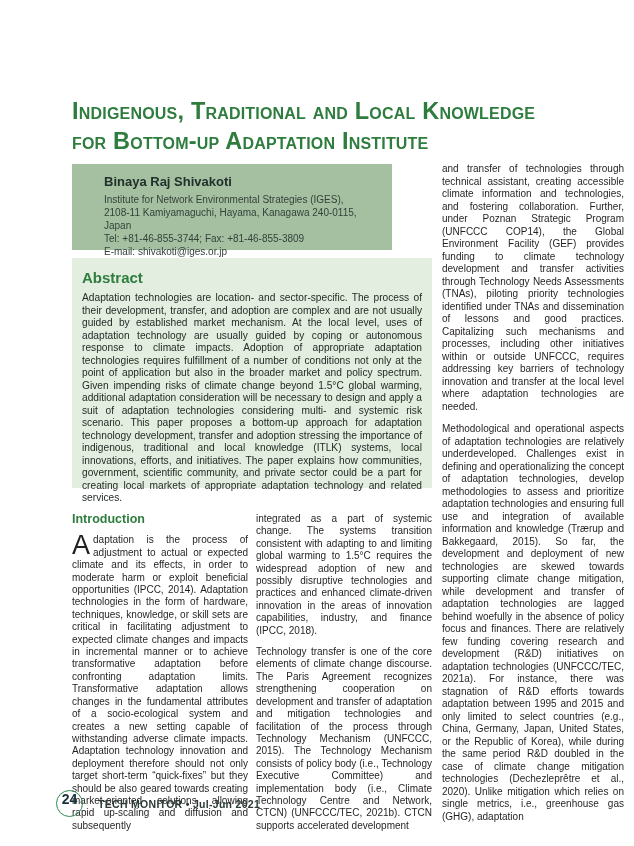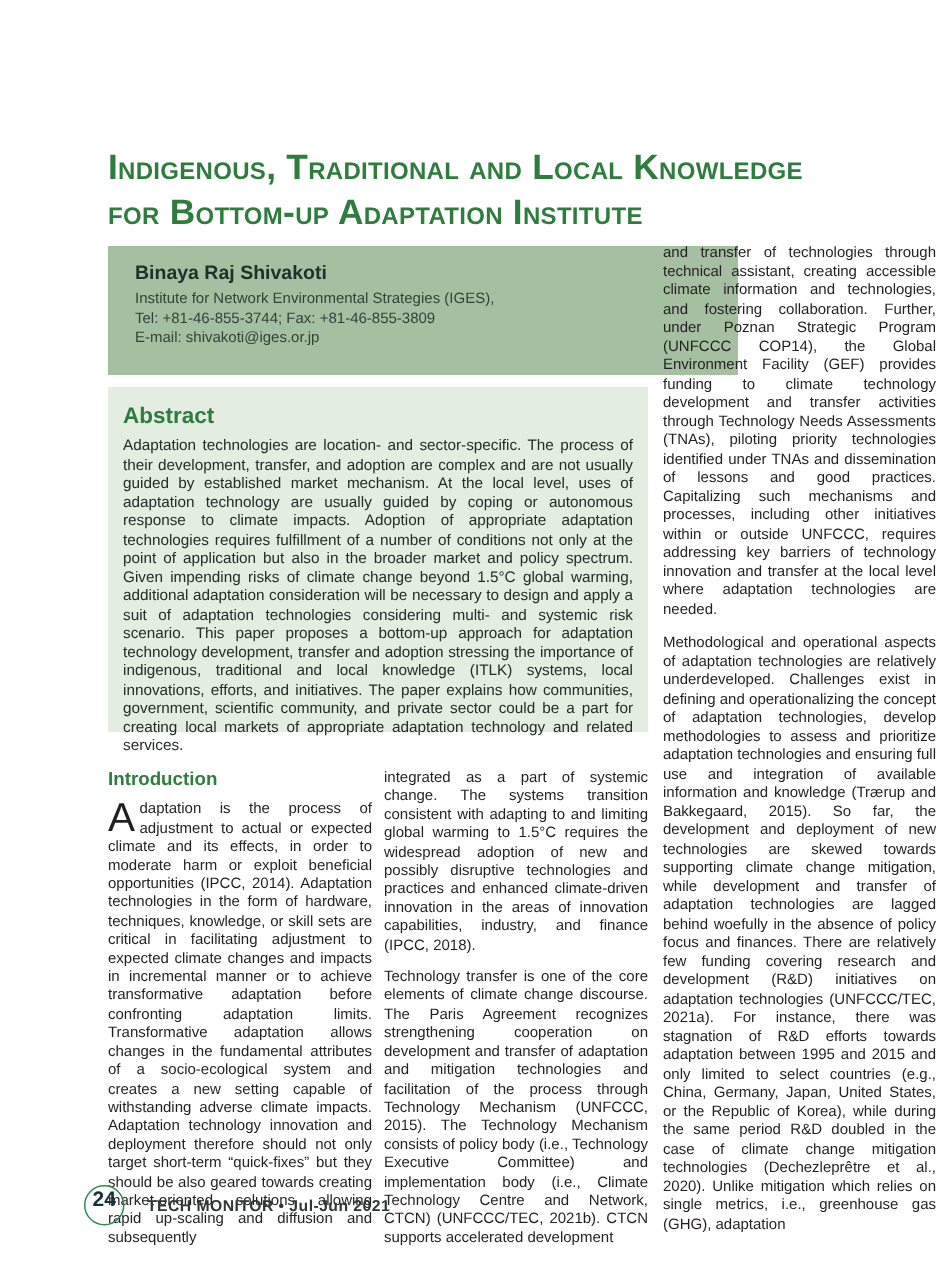--- a/index.html
+++ b/index.html
@@ -8,22 +8,22 @@
     font-family:"Liberation Sans", sans-serif; overflow:hidden;
     color:#231F20;
     margin-left:24px;
   }
   .title {
     position:absolute; left:48px; top:80px; width:545px;
     font-variant:small-caps; font-weight:bold; color:#2E7D3E;
     font-size:23.5px; line-height:30px; letter-spacing:0.2px;
   }
   .author-box {
-    position:absolute; left:48px; top:164px; width:420px; height:86px;
-    background:#A5C0A1; padding:10px 18px; box-sizing:border-box;
+    position:absolute; left:48px; top:164px; width:320px; height:86px;
+    background:#A5C0A1; padding:10px 32px; box-sizing:border-box;
   }
   .author-name { font-size:13px; font-weight:bold; color:#20302A; margin:0 0 4px 0; }
   .author-line { font-size:10px; line-height:13px; color:#33413A; margin:0; }
   .abstract-box {
     position:absolute; left:48px; top:258px; width:360px; height:230px;
     background:#E3EDE0; padding:11px 10px; box-sizing:border-box;
   }
   .abstract-heading { font-size:15px; font-weight:bold; color:#2E7D3E; margin:0 0 6px 0; }
   .abstract-text { font-size:10.2px; line-height:12.5px; text-align:justify; color:#242C26; margin:0; }
   .body-cols {
@@ -58,20 +58,21 @@
 <div class="page">
 
   <h1 class="title">
     <span>Indigenous, Traditional and Local Knowledge</span><br>
     <span>for Bottom-up Adaptation Institute</span>
   </h1>
 
   <div class="author-box">
     <p class="author-name">Binaya Raj Shivakoti</p>
     <p class="author-line">Institute for Network Environmental Strategies (IGES),</p>
+    <p class="author-line">2108-11 Kamiyamaguchi, Hayama, Kanagawa 240-0115, Japan</p>
     <p class="author-line">Tel: +81-46-855-3744; Fax: +81-46-855-3809</p>
     <p class="author-line">E-mail: shivakoti@iges.or.jp</p>
   </div>
 
   <div class="abstract-box">
     <p class="abstract-heading">Abstract</p>
     <p class="abstract-text">Adaptation technologies are location- and sector-specific. The process of their development, transfer, and adoption are complex and are not usually guided by established market mechanism. At the local level, uses of adaptation technology are usually guided by coping or autonomous response to climate impacts. Adoption of appropriate adaptation technologies requires fulfillment of a number of conditions not only at the point of application but also in the broader market and policy spectrum. Given impending risks of climate change beyond 1.5°C  global warming, additional adaptation consideration will be necessary to design and apply a suit of adaptation technologies considering multi- and systemic risk scenario. This paper proposes a bottom-up approach for adaptation technology development, transfer and adoption stressing the importance of indigenous, traditional and local knowledge (ITLK) systems, local innovations, efforts, and initiatives. The paper explains how communities, government, scientific community, and private sector could be a part for creating local markets of appropriate adaptation technology and related services.</p>
   </div>
 
   <div class="body-cols">

